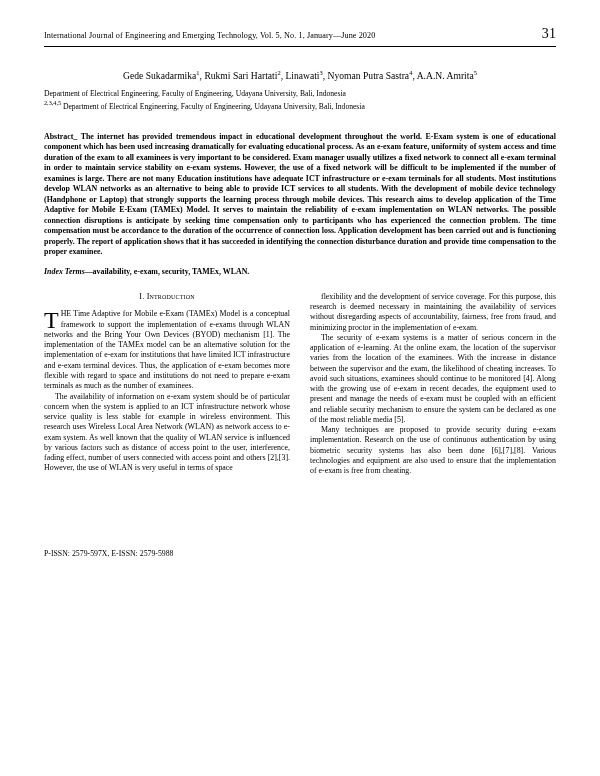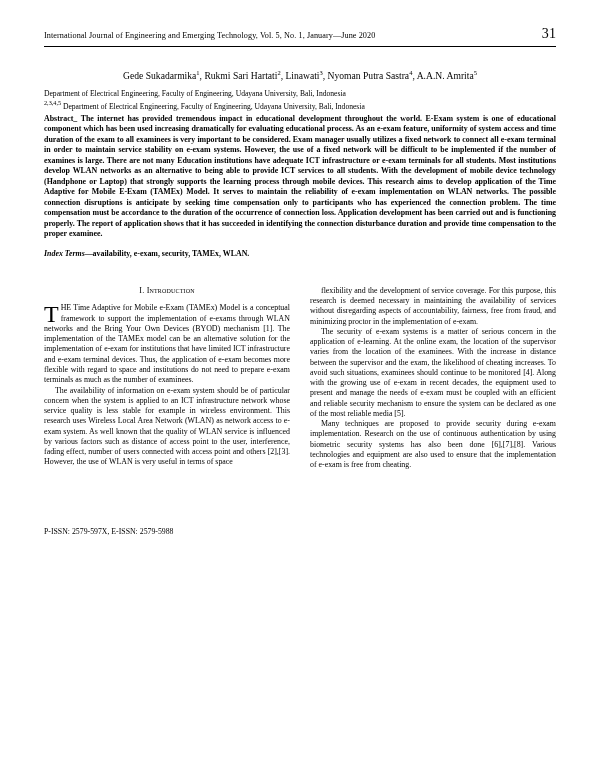--- a/index.html
+++ b/index.html
@@ -53,37 +53,37 @@
   .authors sup { font-size: 6.5px; vertical-align: super; }
   .affil {
     text-align: left;
     font-size: 7.6px;
     line-height: 1.45;
   }
   .affil .email { display: block; }
   .affil .sup-inline { font-size: 6.2px; vertical-align: super; }
   
   .abstract {
-    margin-top: 2px;
+    margin-top: 20px;
     font-size: 7.9px;
     line-height: 1.33;
     text-align: justify;
     font-weight: bold;
   }
   .abstract .body { font-weight: bold; }
   .index {
     margin-top: 9px;
     font-size: 7.9px;
     font-weight: bold;
     font-style: italic;
   }
   .index .terms { font-style: normal; }
   
   .cols {
-    margin-top: 28px;
+    margin-top: 16px;
     display: flex;
     gap: 20px;
     height: 300px;
   }
   .col {
     flex: 1 1 0;
     font-size: 7.9px;
     line-height: 1.3;
     text-align: justify;
   }
@@ -106,21 +106,21 @@
     float: left;
     font-size: 24px;
     line-height: 18px;
     padding: 2px 2px 0 0;
     font-family: "Liberation Serif", serif;
   }
   
   .footer {
     position: absolute;
     left: 44px;
-    bottom: 36px;
+    bottom: 14px;
     font-size: 7.8px;
   }
 </style>
 </head>
 <body>
 
 <div class="page">
 
   <div class="runhead">
     <span class="journal">International Journal of Engineering and Emerging Technology, Vol. 5, No. 1, January—June 2020</span>

